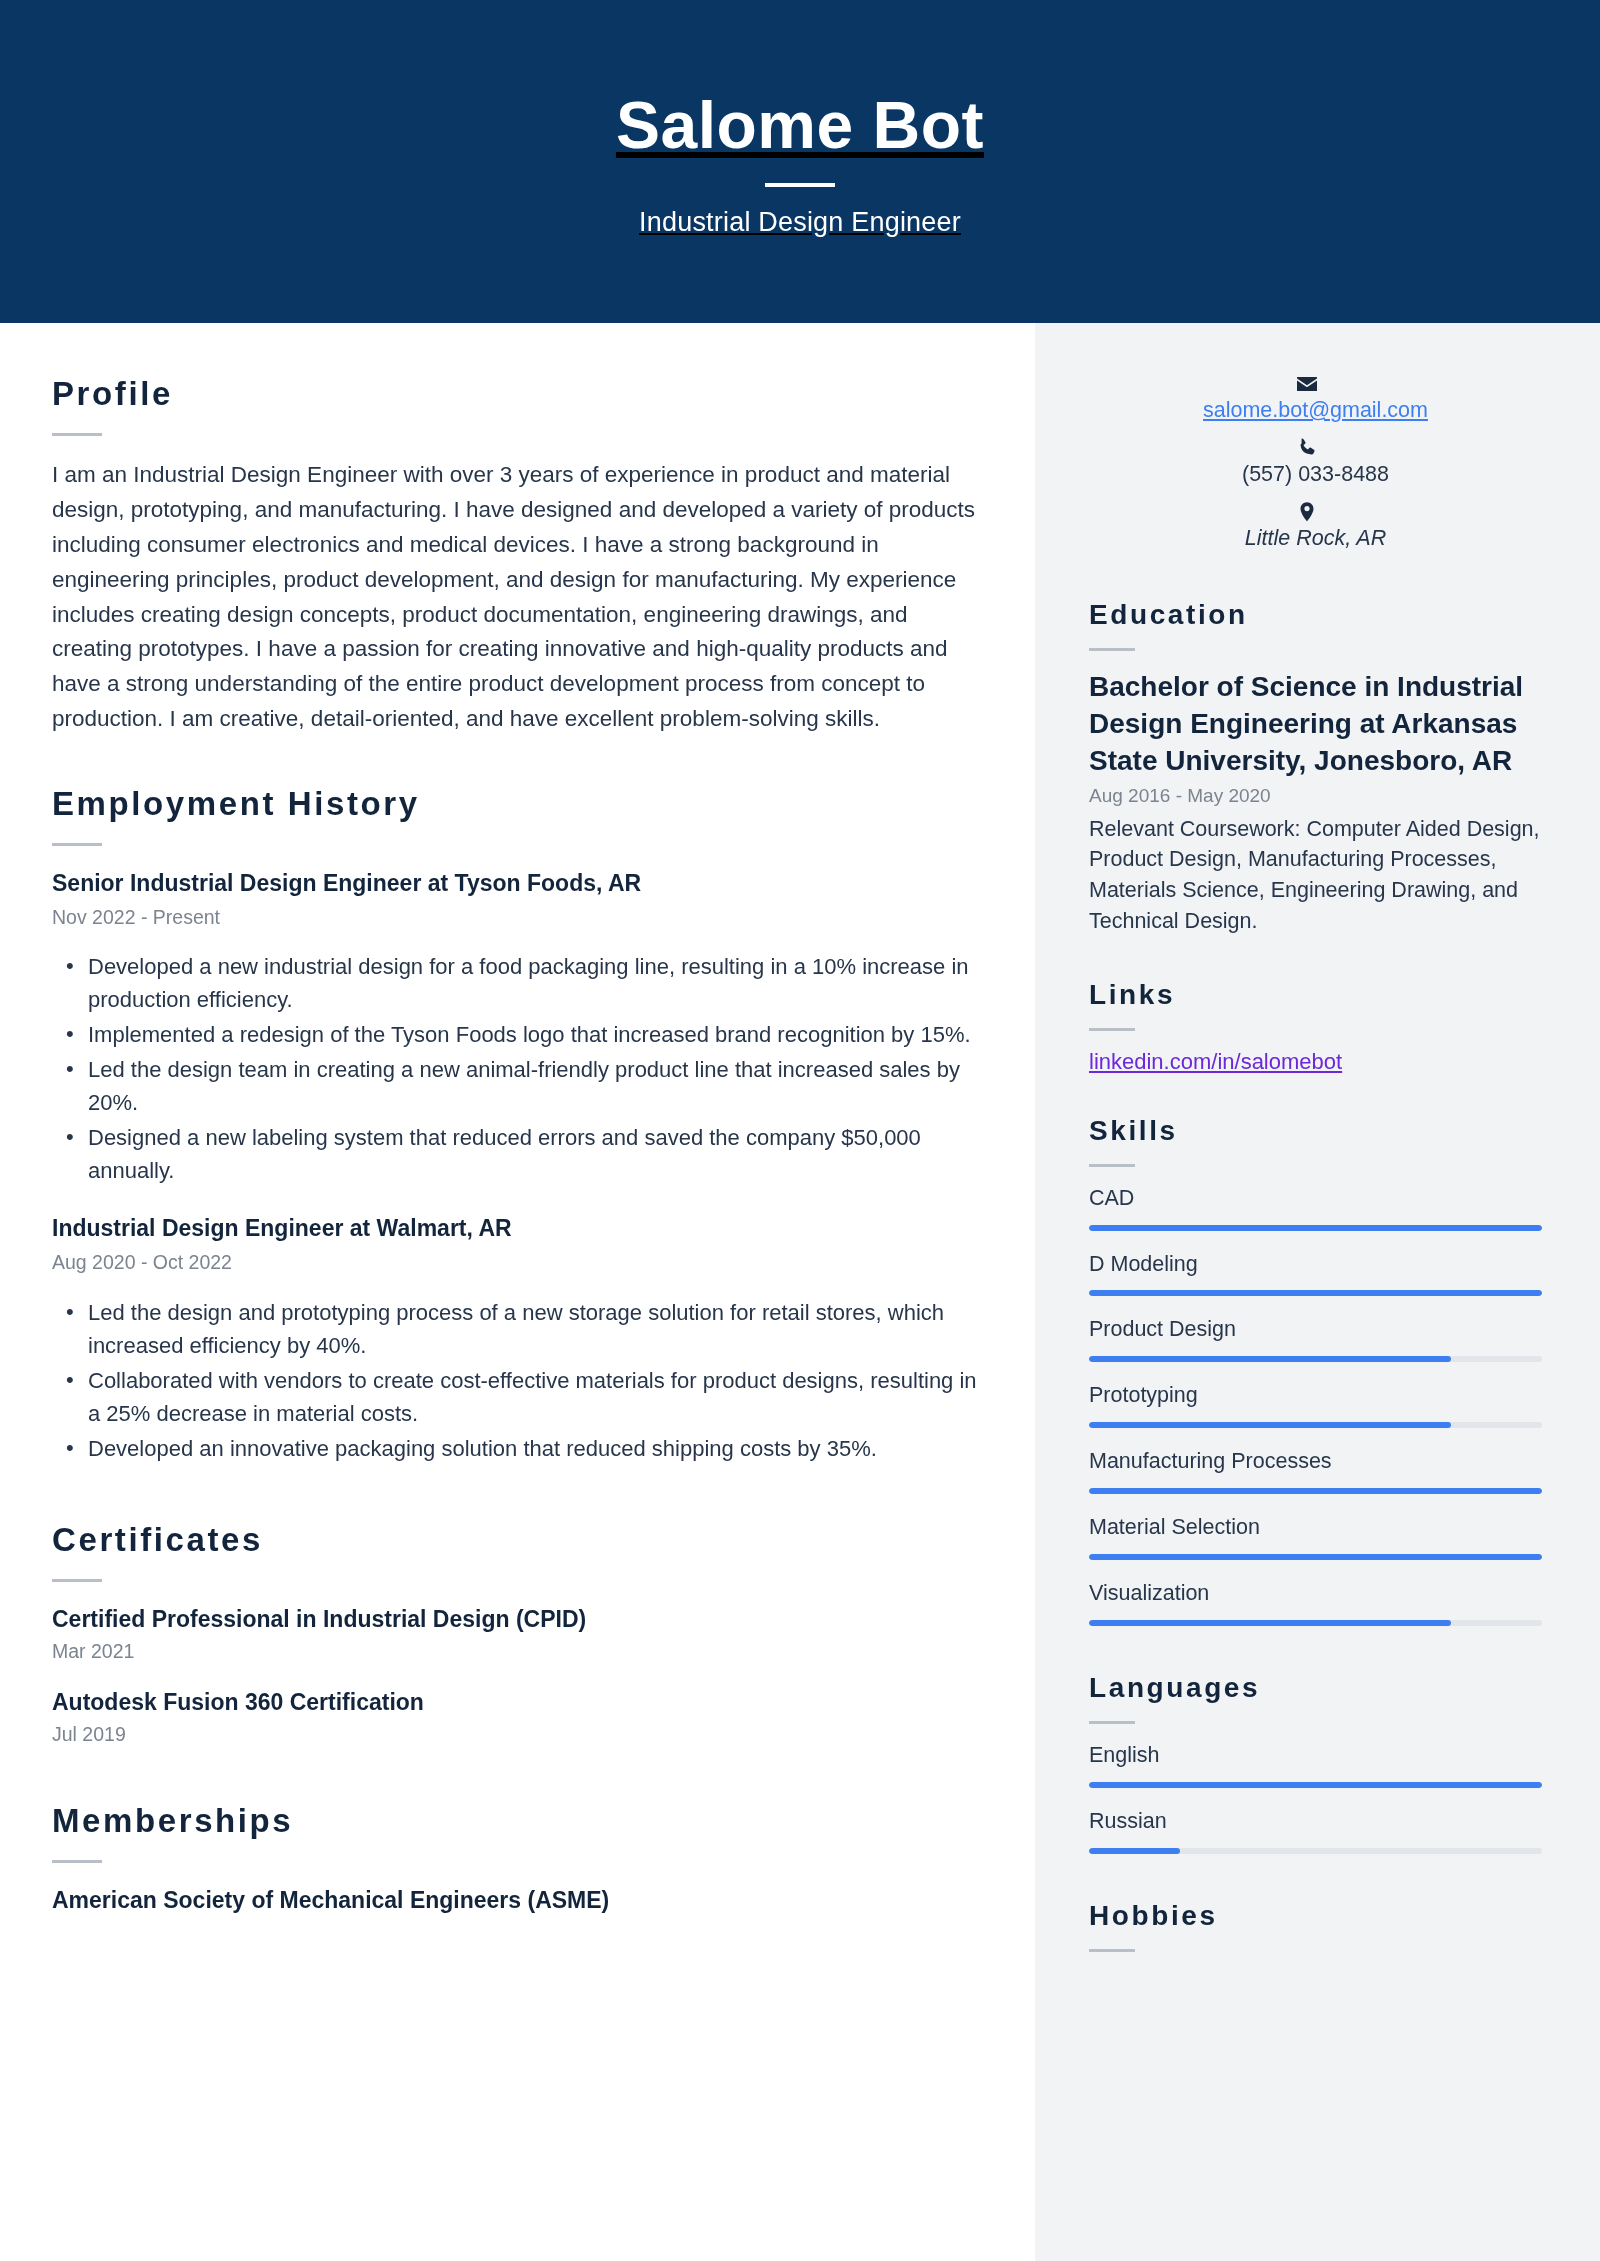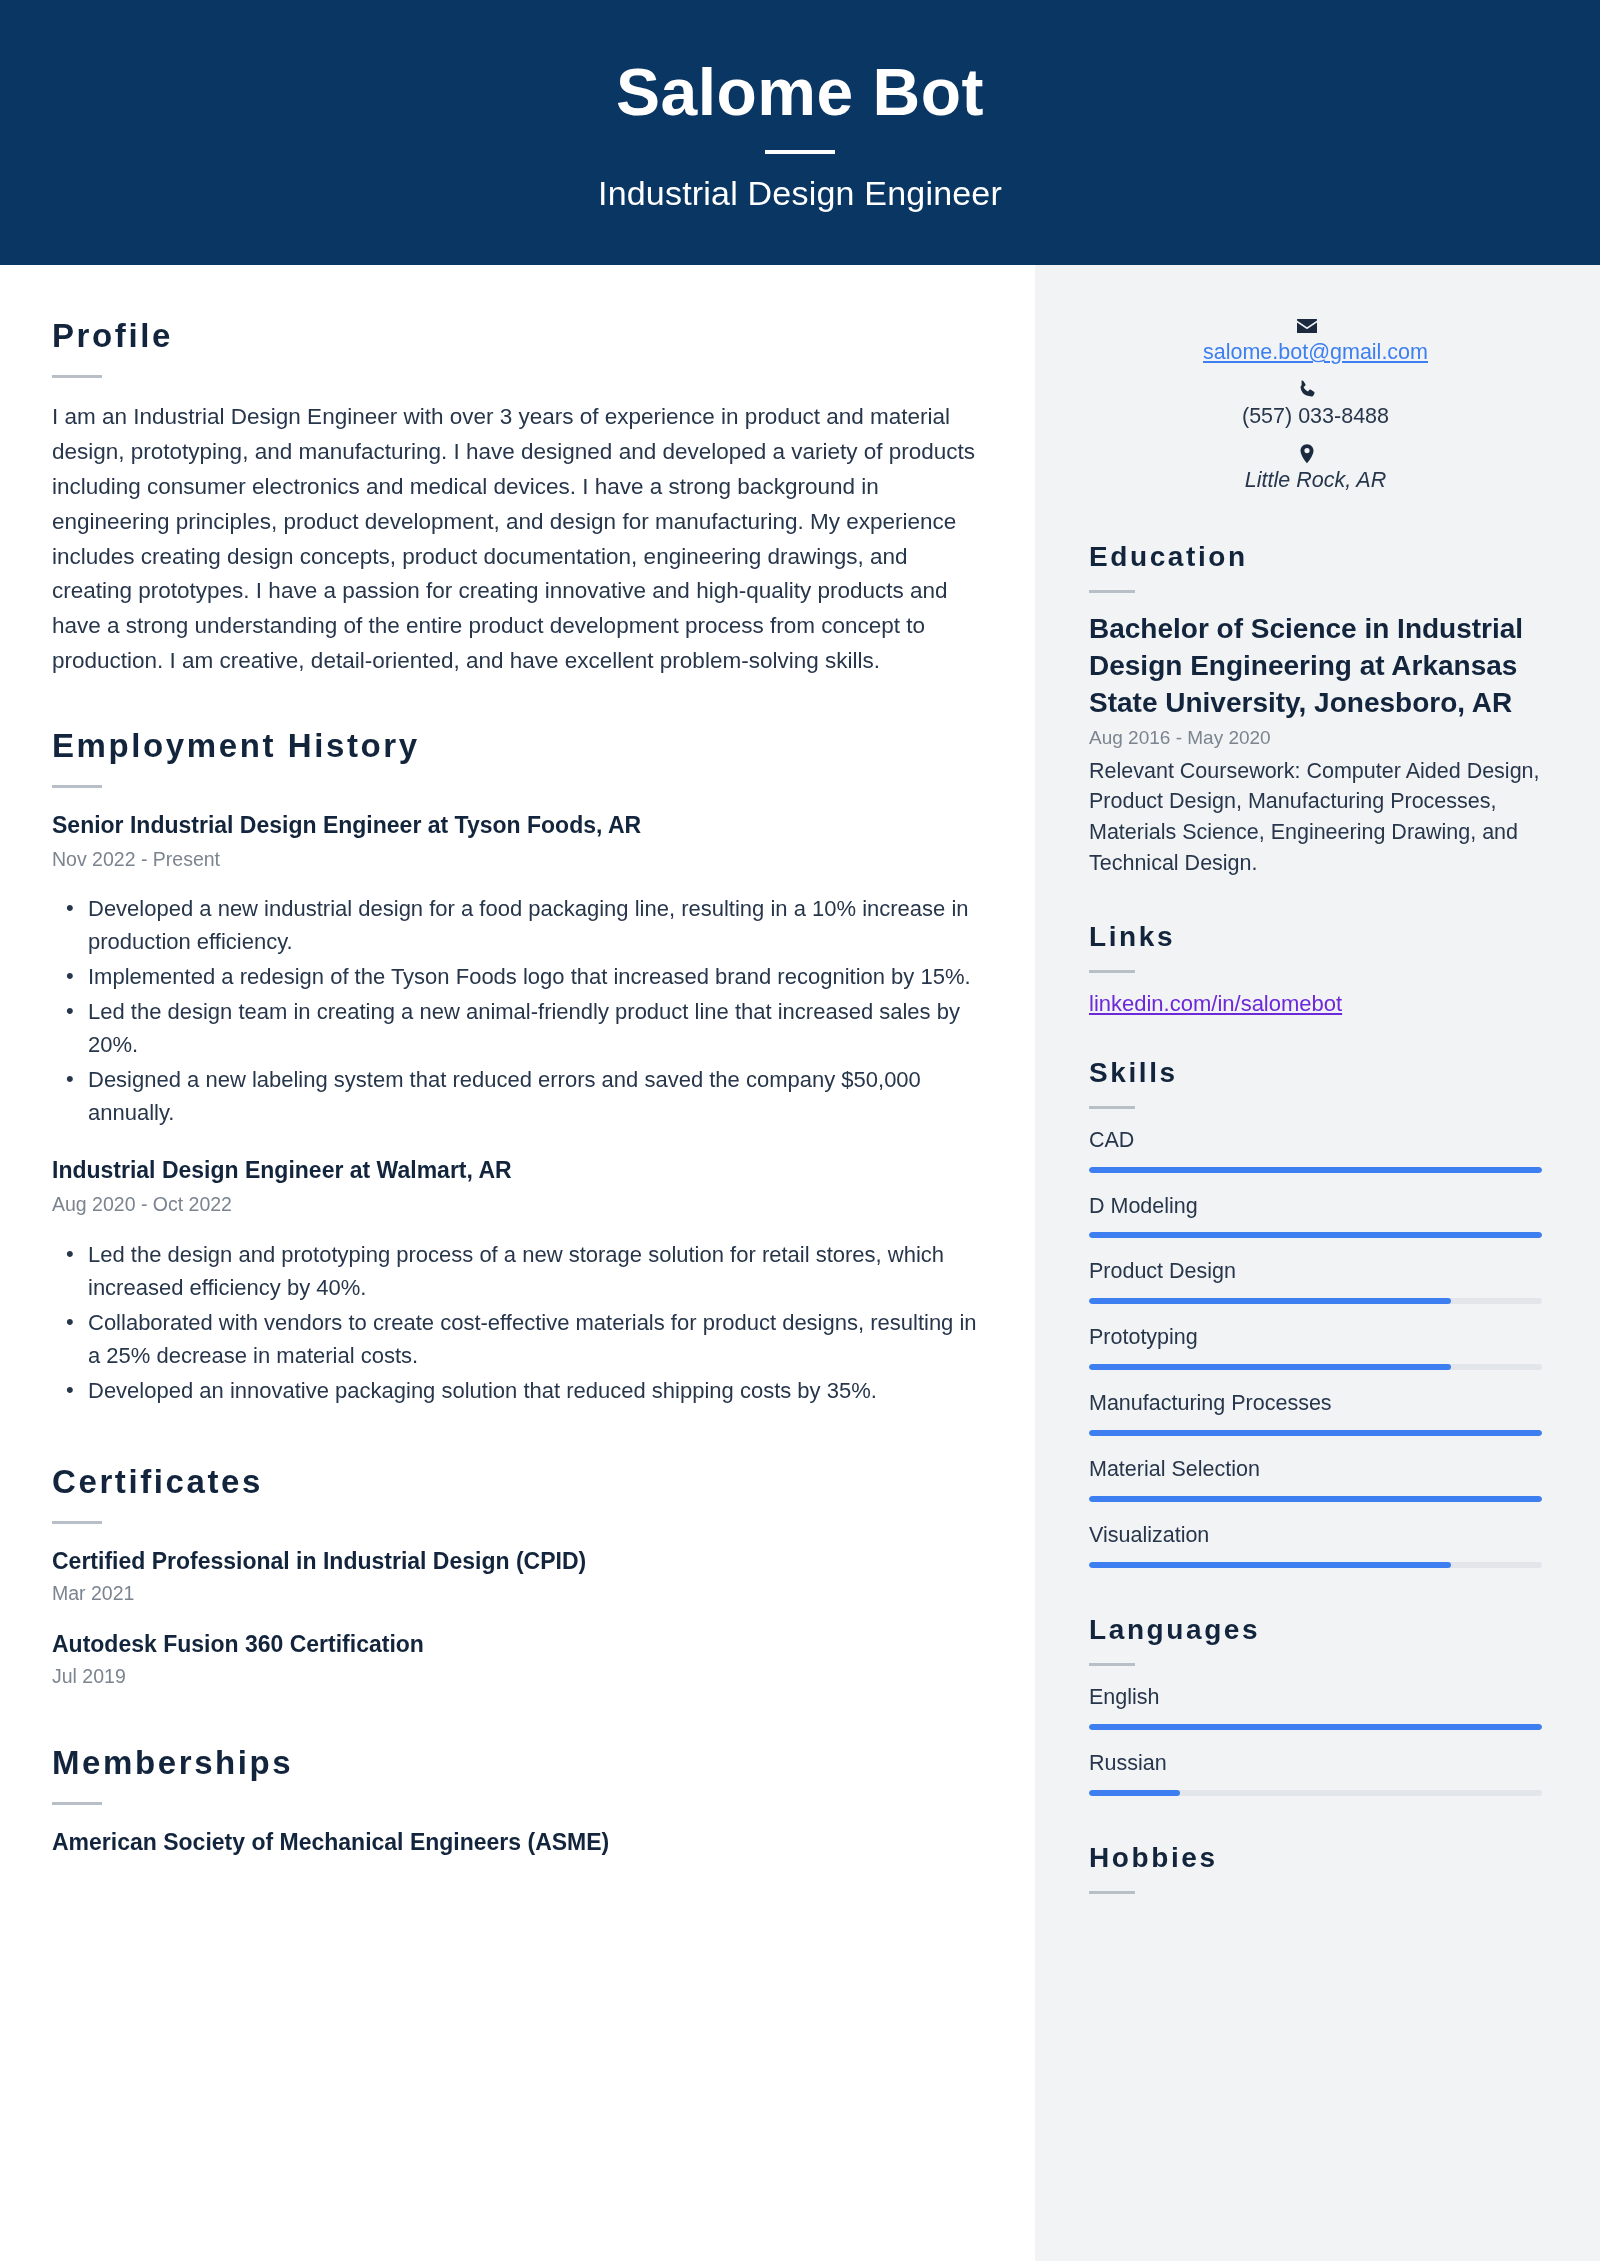--- a/index.html
+++ b/index.html
@@ -14,43 +14,44 @@
     position: relative;
     width: 1600px;
     min-height: 2261px;
     background: #ffffff;
     overflow: hidden;
   }
 
   
   .hdr {
     background: #0a3663;
-    height: 265px;
+    height: 323px;
     display: flex;
     flex-direction: column;
     align-items: center;
     justify-content: center;
     padding-top: 6px;
+    text-decoration: underline;
   }
   .hdr-name {
     color: #ffffff;
     font-size: 66px;
     font-weight: 700;
     letter-spacing: 0.5px;
     line-height: 1.05;
   }
   .hdr-rule {
     width: 70px;
     height: 4px;
     background: #ffffff;
     margin: 22px 0 20px 0;
   }
   .hdr-title {
     color: #ffffff;
-    font-size: 34px;
+    font-size: 27px;
     font-weight: 400;
     letter-spacing: 0.2px;
   }
 
   
   .body-wrap {
     display: flex;
     align-items: stretch;
     min-height: 1996px;
   }

